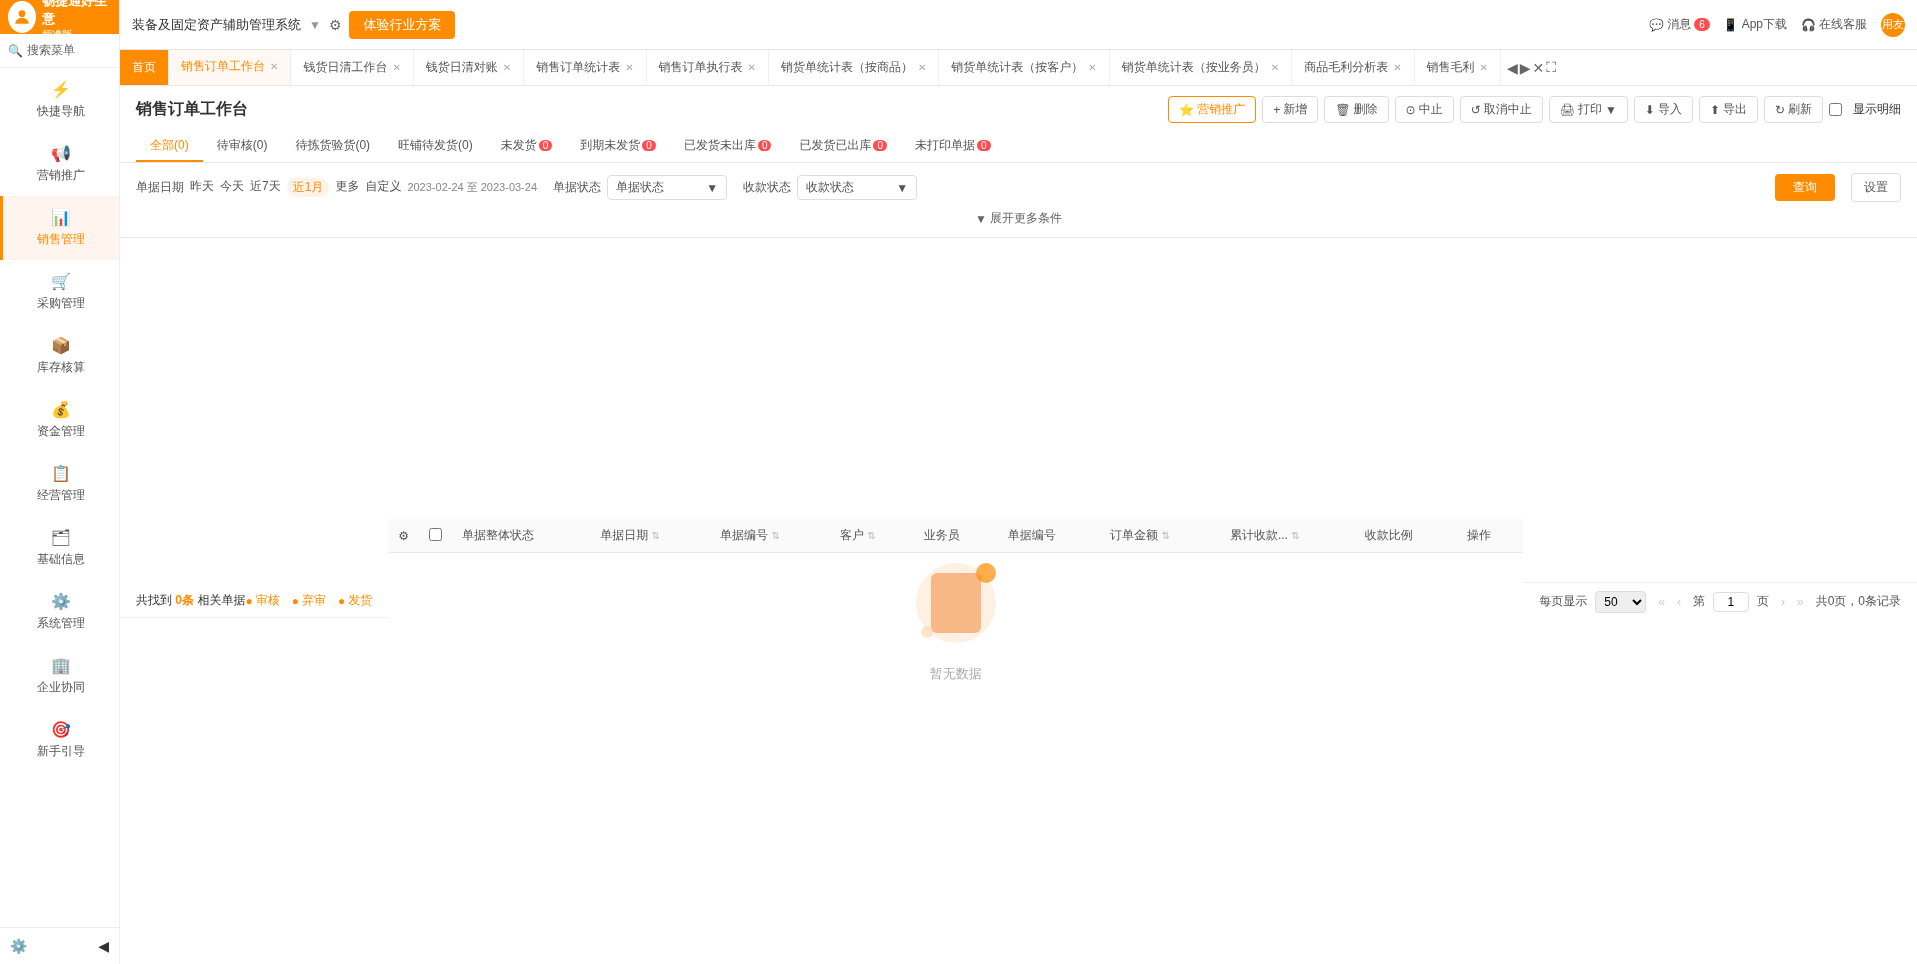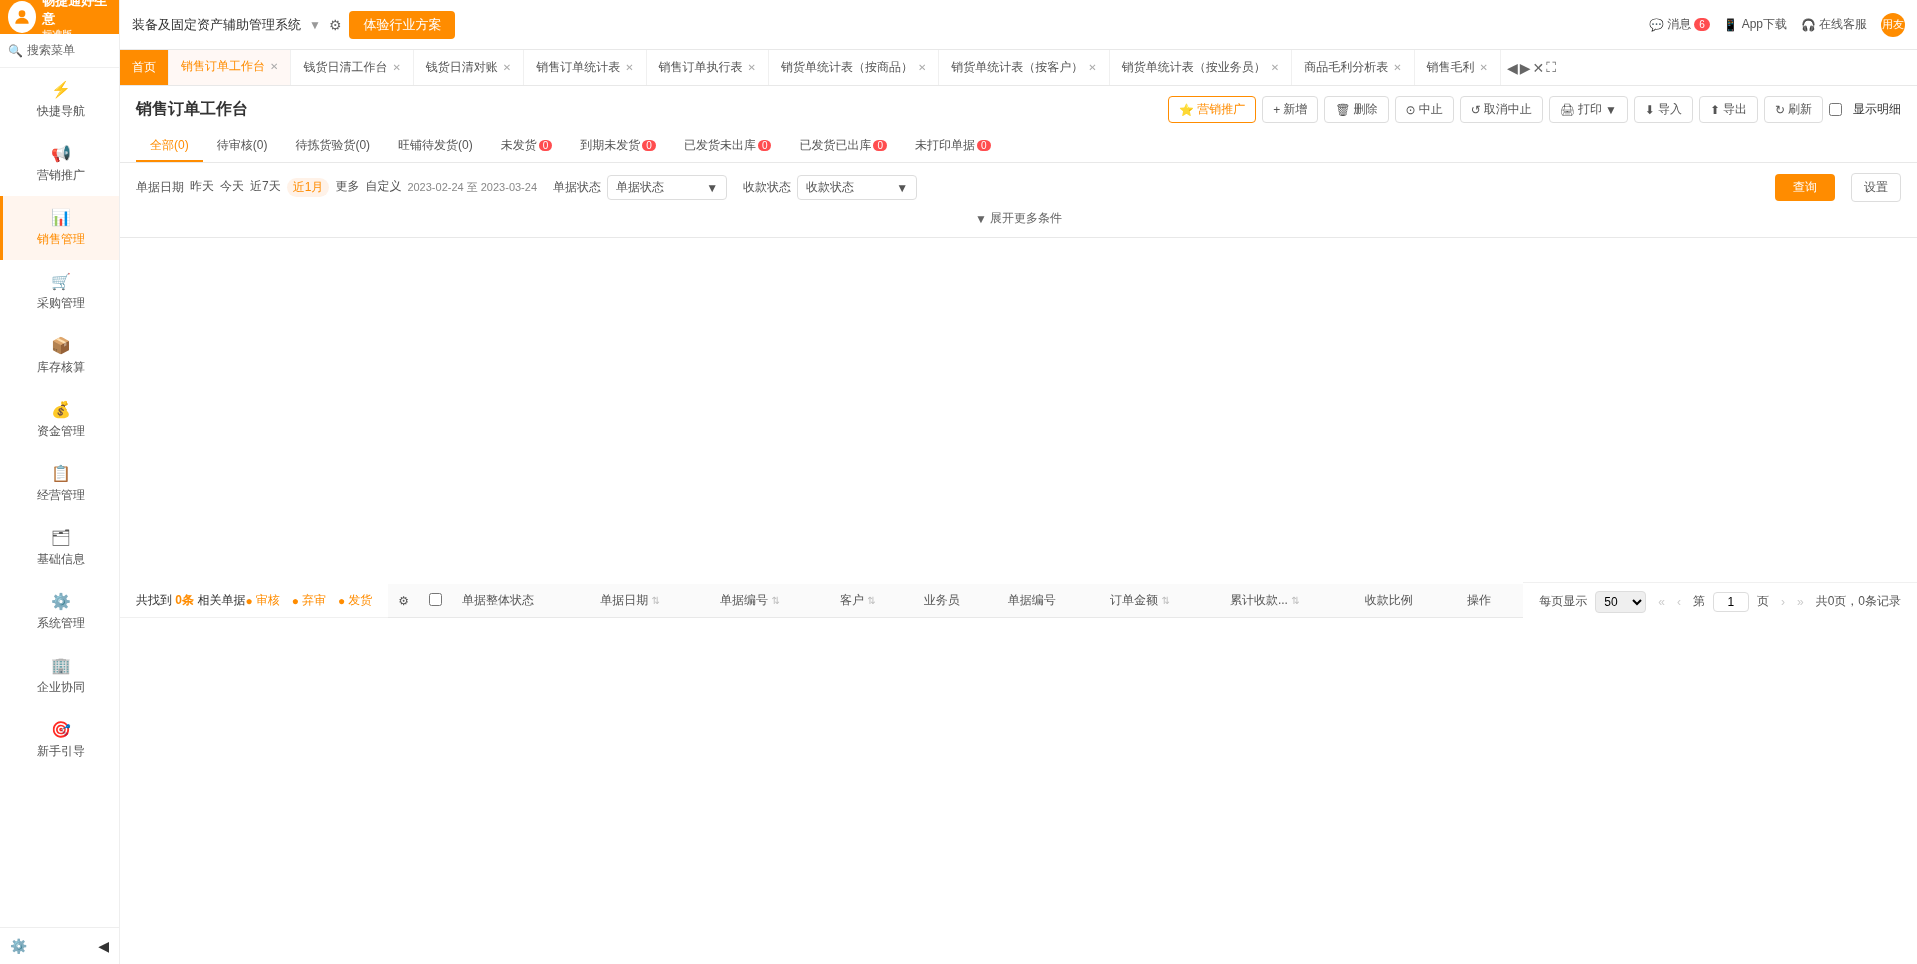--- a/index.html
+++ b/index.html
@@ -398,20 +398,29 @@
               <th><span>单据编号</span></th>
               <th><span>订单金额</span> <span class="sort-icon">⇅</span></th>
               <th><span>累计收款...</span> <span class="sort-icon">⇅</span></th>
               <th><span>收款比例</span></th>
               <th><span>操作</span></th>
             </tr>
           </thead>
           <tbody>
           </tbody>
         </table>
+        <div class="empty-state">
+          <div style="width:100px;height:100px;position:relative;">
+            <div style="width:80px;height:80px;background:#fde8d0;border-radius:50%;position:absolute;top:10px;left:10px;opacity:0.6;"></div>
+            <div style="width:50px;height:60px;background:#f5a96e;border-radius:6px;position:absolute;top:20px;left:25px;opacity:0.8;"></div>
+            <div style="width:20px;height:20px;background:#ff8c00;border-radius:50%;position:absolute;top:10px;right:10px;opacity:0.7;"></div>
+            <div style="width:12px;height:12px;background:#ffd4a8;border-radius:50%;position:absolute;bottom:15px;left:15px;opacity:0.6;"></div>
+          </div>
+          <span>暂无数据</span>
+        </div>
       </div>
       <div class="scrollbar-area">
         <div class="scrollbar-thumb"></div>
       </div>
       <div class="pagination">
         <span>每页显示</span>
         <select>
           <option value="10">10</option>
           <option value="20">20</option>
           <option value="50" selected="">50</option>

